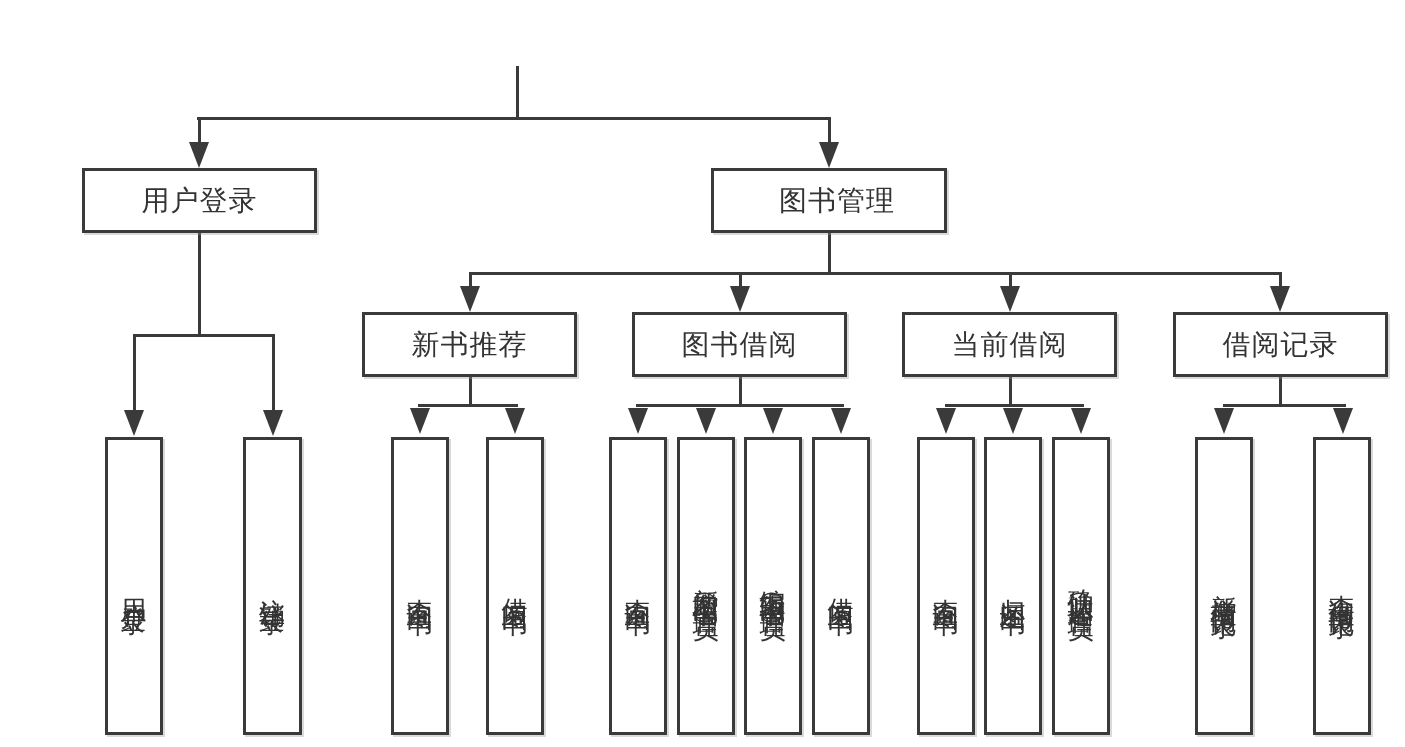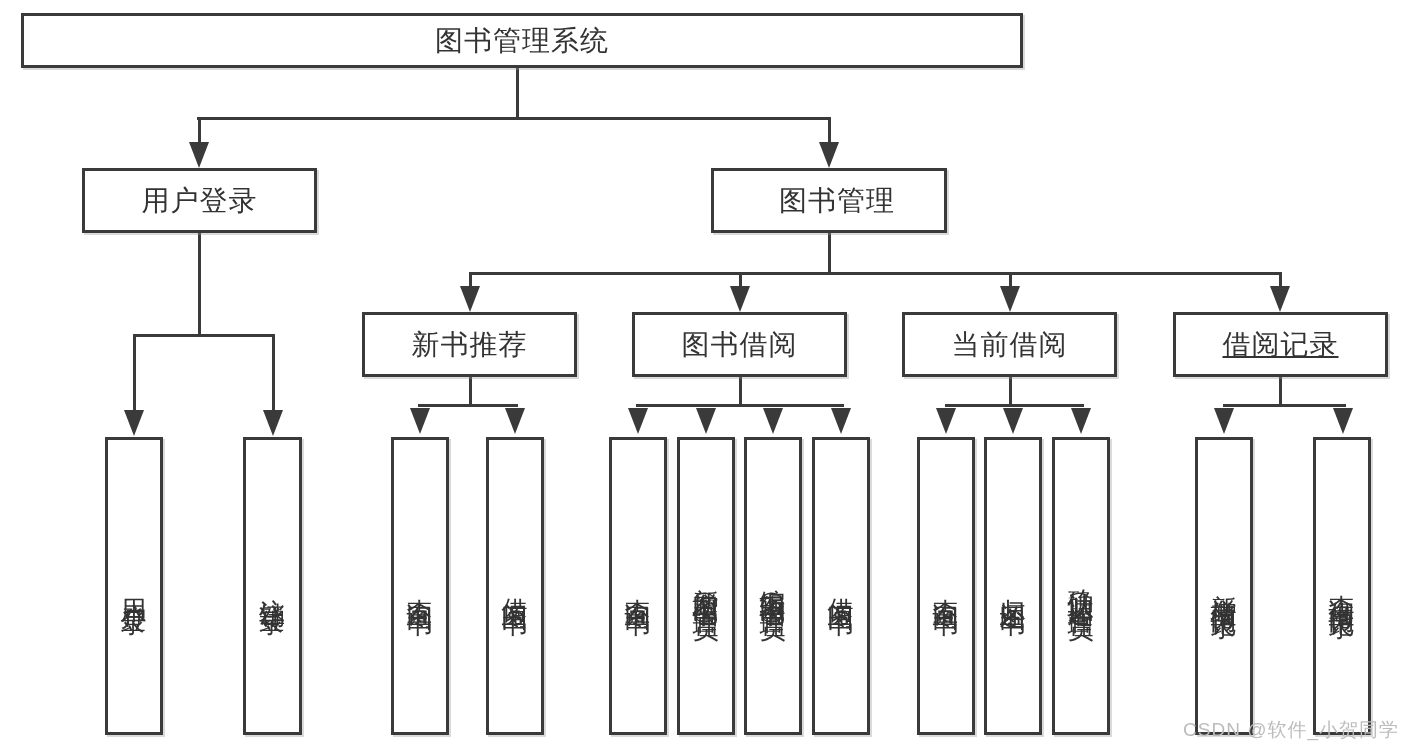--- a/index.html
+++ b/index.html
@@ -76,41 +76,38 @@
   <div class="hline" style="left:945px;top:404px;width:139px;"></div>
   <div class="arrow" style="left:936px;top:408px;"></div>
   <div class="arrow" style="left:1003px;top:408px;"></div>
   <div class="arrow" style="left:1071px;top:408px;"></div>
 
   <div class="vline" style="left:1279px;top:377px;height:30px;"></div>
   <div class="hline" style="left:1223px;top:404px;width:123px;"></div>
   <div class="arrow" style="left:1214px;top:408px;"></div>
   <div class="arrow" style="left:1333px;top:408px;"></div>
 
-  <div class="node h" style="left:21px;top:13px;width:1002px;height:55px;">
-    <span>图书管理系统</span>
-  </div>
 
   <div class="node h" style="left:82px;top:168px;width:235px;height:65px;">
     <span>用户登录</span>
   </div>
   <div class="node h" style="left:711px;top:168px;width:236px;height:65px;padding-left:16px;">
     <span>图书管理</span>
   </div>
 
   <div class="node h" style="left:362px;top:312px;width:215px;height:65px;">
     <span>新书推荐</span>
   </div>
   <div class="node h" style="left:902px;top:312px;width:215px;height:65px;">
     <span>当前借阅</span>
   </div>
   <div class="node h" style="left:632px;top:312px;width:215px;height:65px;">
     <span>图书借阅</span>
   </div>
-  <div class="node h" style="left:1173px;top:312px;width:215px;height:65px;text-decoration:underline;">
+  <div class="node h" style="left:1173px;top:312px;width:215px;height:65px;">
     <span>借阅记录</span>
   </div>
 
   <div class="node v" style="left:105px;top:437px;width:58px;height:298px;">
     <span>用户登录</span>
   </div>
   <div class="node v" style="left:243px;top:437px;width:59px;height:298px;">
     <span>注销登录</span>
   </div>
 
@@ -144,15 +141,14 @@
     <span>确认归还（管理员）</span>
   </div>
 
   <div class="node v" style="left:1195px;top:437px;width:58px;height:298px;">
     <span>新增借阅记录</span>
   </div>
   <div class="node v" style="left:1313px;top:437px;width:58px;height:298px;">
     <span>查询借阅记录</span>
   </div>
 
-  <div class="watermark">CSDN @软件_小贺同学</div>
 
 </div>
 
 </body></html>

